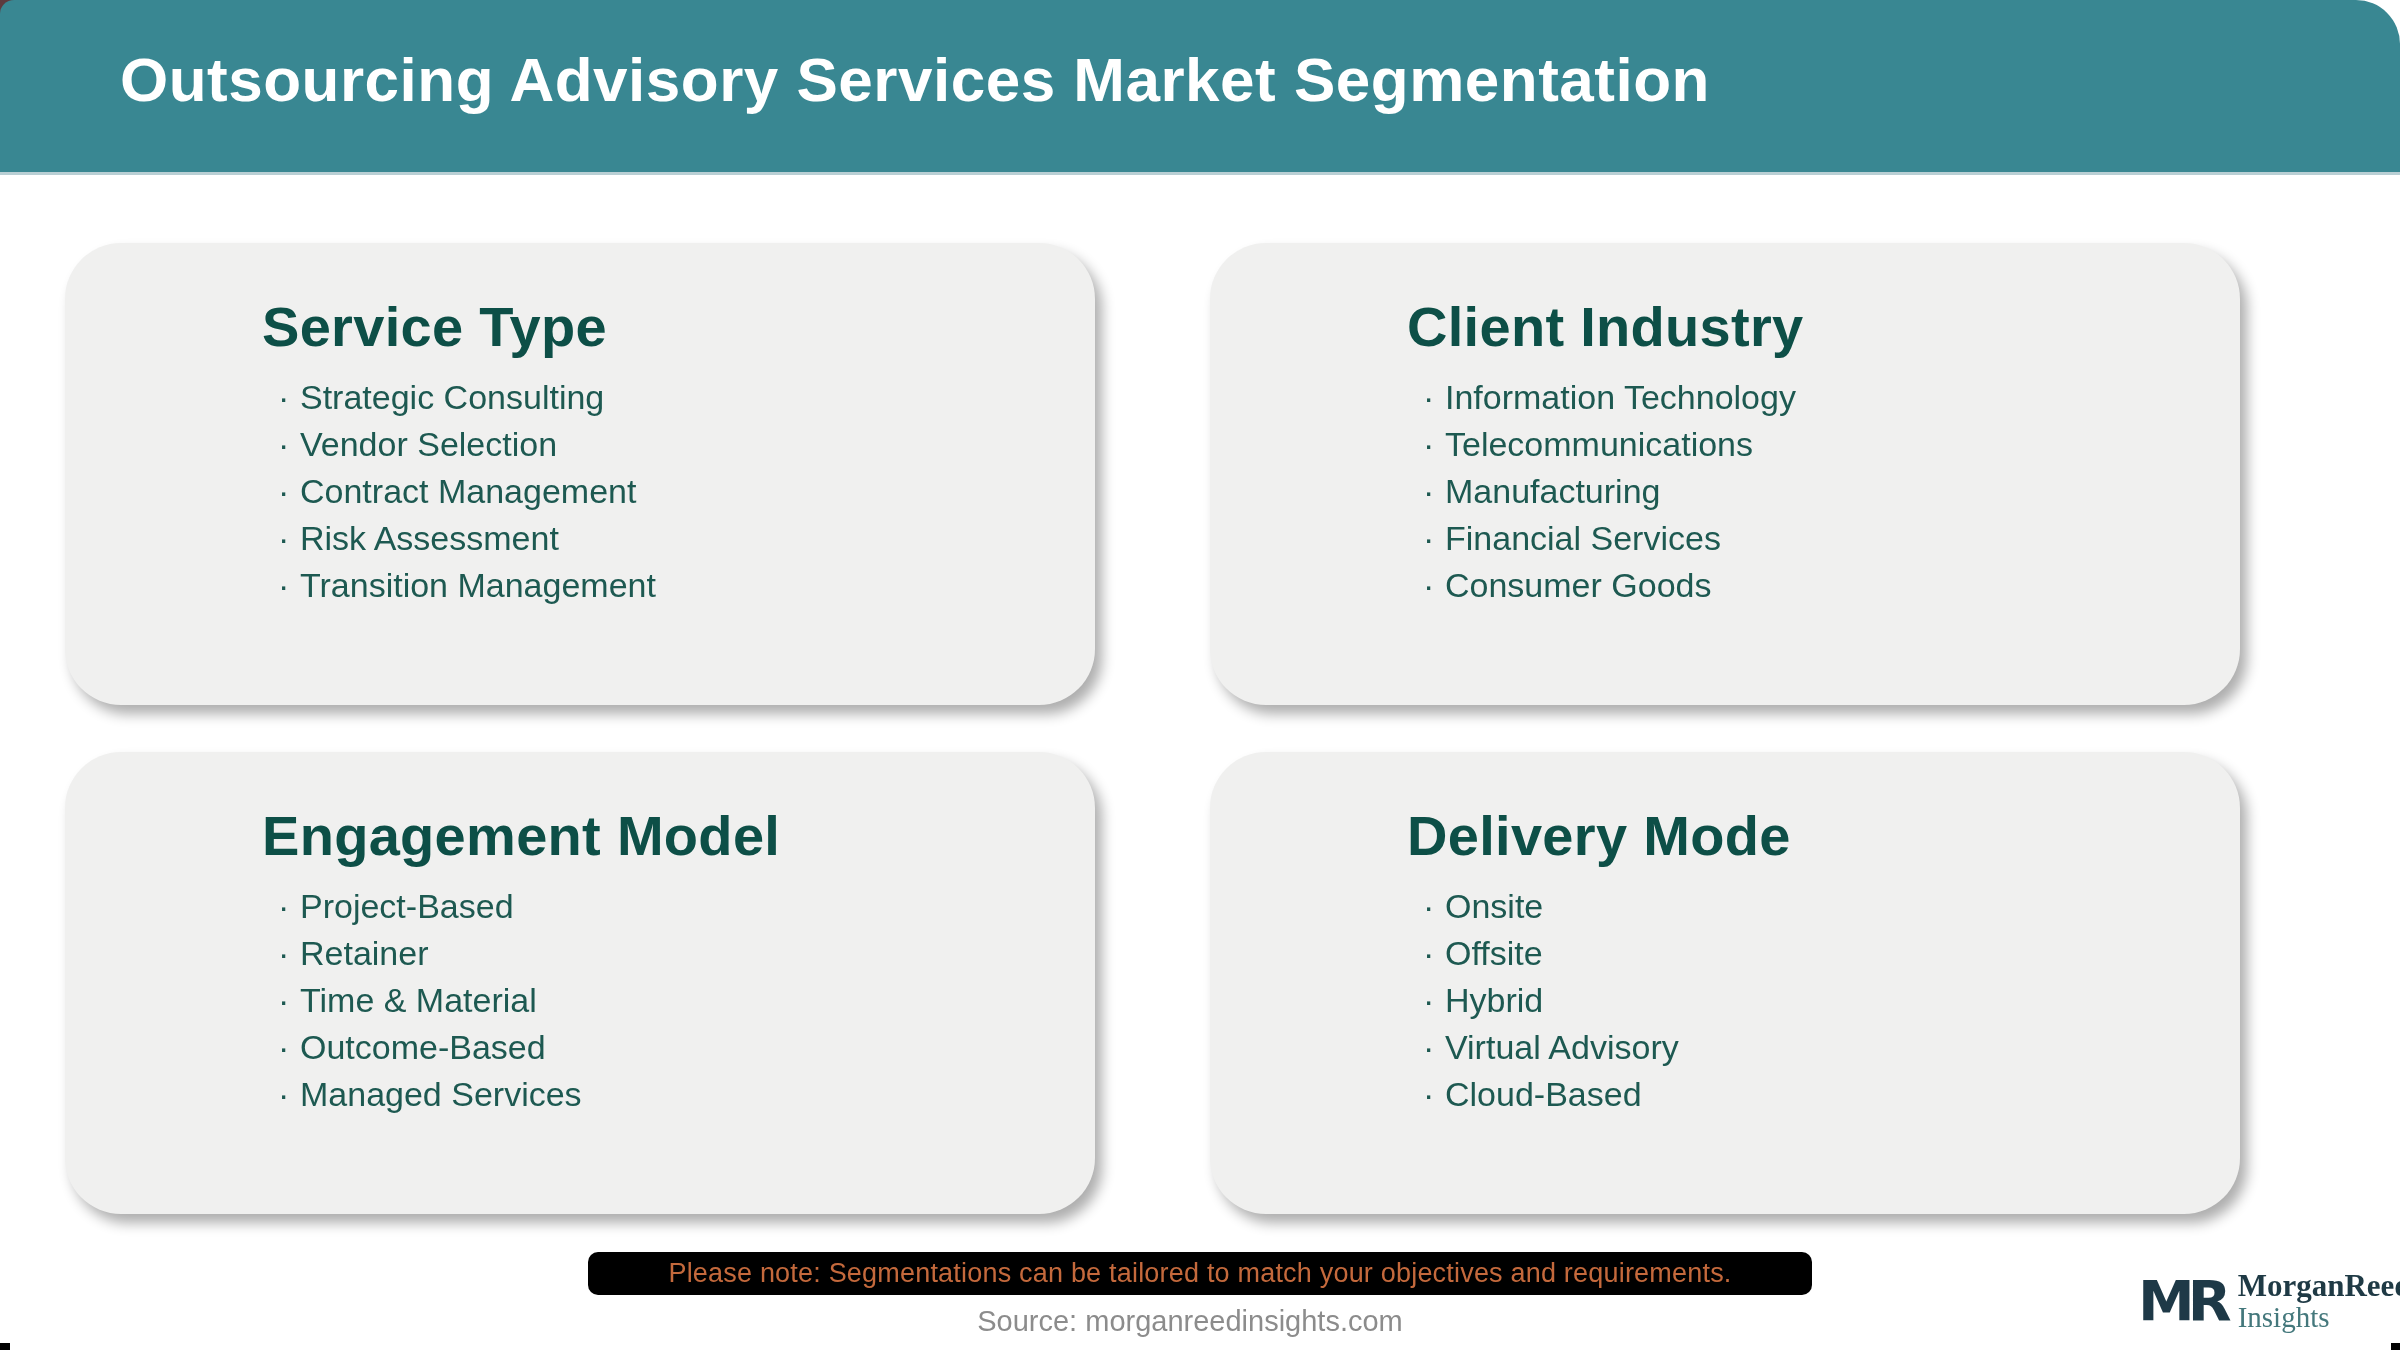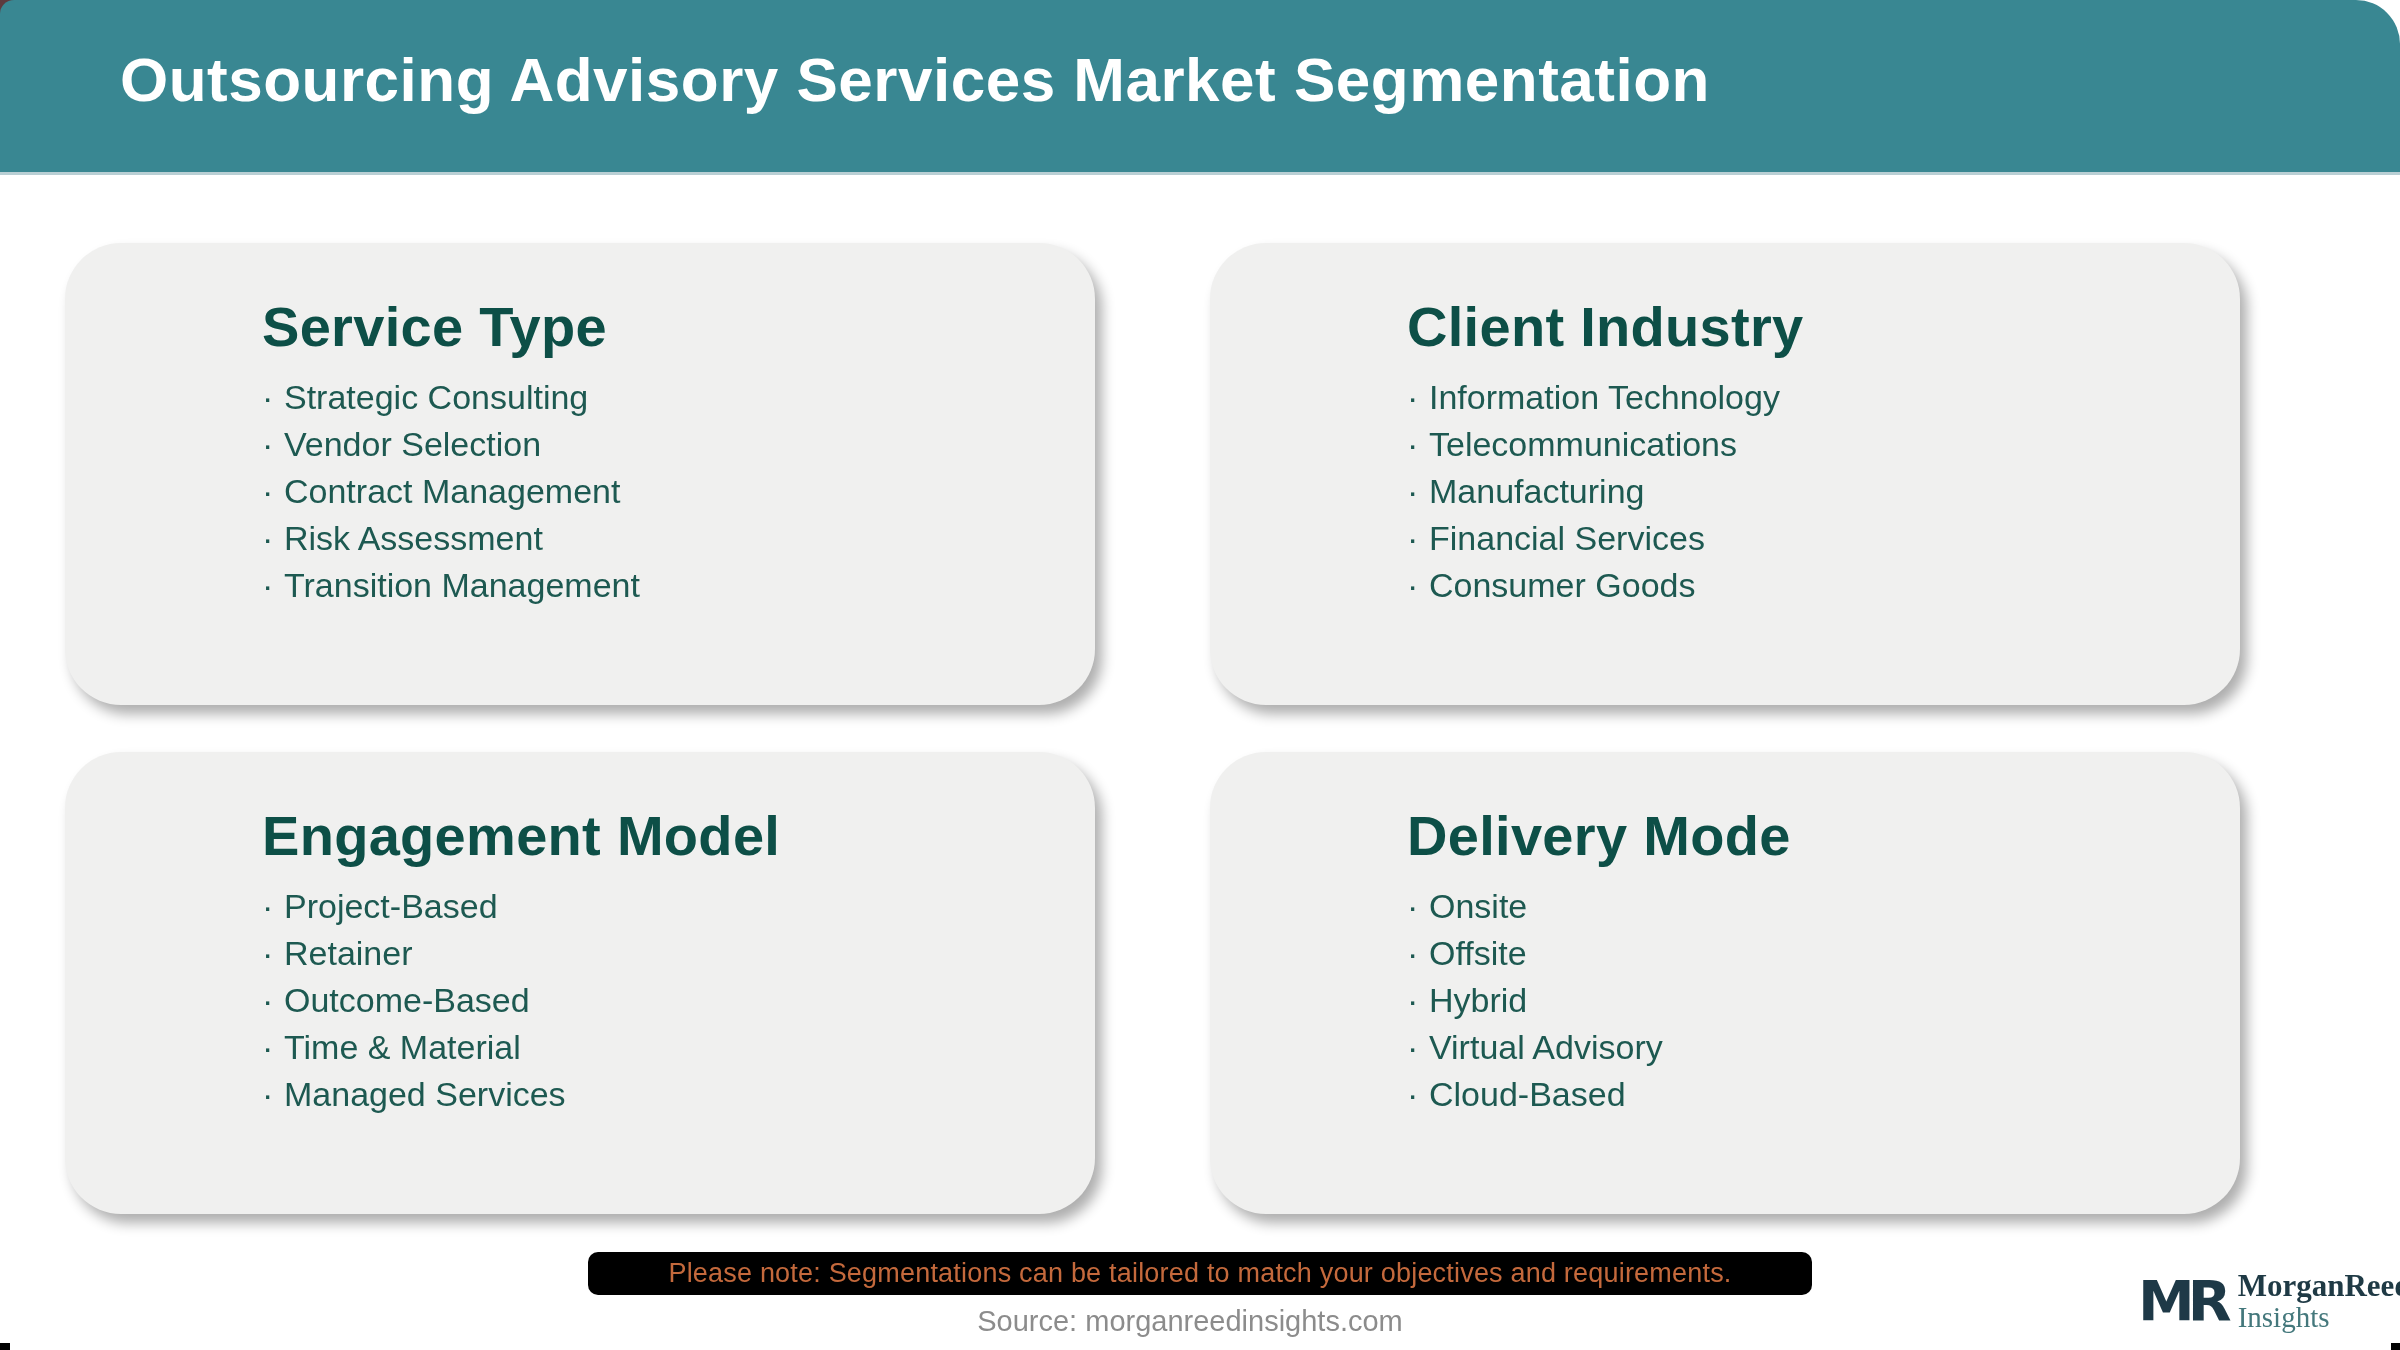--- a/index.html
+++ b/index.html
@@ -30,21 +30,21 @@
   }
   .card.pos0{left:65px;top:243px;}
   .card.pos1{left:1210px;top:243px;}
   .card.pos2{left:65px;top:752px;}
   .card.pos3{left:1210px;top:752px;}
   .card h2{
     margin:0;font-size:56px;line-height:1.06;font-weight:700;color:#0d4f47;
     letter-spacing:0.3px;
   }
   .card ul{
-    list-style:none;margin:18px 0 0 0;padding:0;
+    list-style:none;margin:18px 0 0 16px;padding:0;
   }
   .card li{
     font-size:34px;line-height:47px;color:#1d5951;white-space:nowrap;
   }
   .card li .b{
     display:inline-block;width:22px;text-align:left;color:#1d5951;
   }
   
   .note{
     position:absolute;left:588px;top:1252px;width:1224px;height:43px;
@@ -107,22 +107,22 @@
     <li><span class="b">·</span><span>Financial Services</span></li>
     <li><span class="b">·</span><span>Consumer Goods</span></li>
   </ul>
 </section>
 
 <section class="card pos2">
   <h2>Engagement Model</h2>
   <ul>
     <li><span class="b">·</span><span>Project-Based</span></li>
     <li><span class="b">·</span><span>Retainer</span></li>
+    <li><span class="b">·</span><span>Time &amp; Material</span></li>
     <li><span class="b">·</span><span>Outcome-Based</span></li>
-    <li><span class="b">·</span><span>Time &amp; Material</span></li>
     <li><span class="b">·</span><span>Managed Services</span></li>
   </ul>
 </section>
 
 <section class="card pos3">
   <h2>Delivery Mode</h2>
   <ul>
     <li><span class="b">·</span><span>Onsite</span></li>
     <li><span class="b">·</span><span>Offsite</span></li>
     <li><span class="b">·</span><span>Hybrid</span></li>

